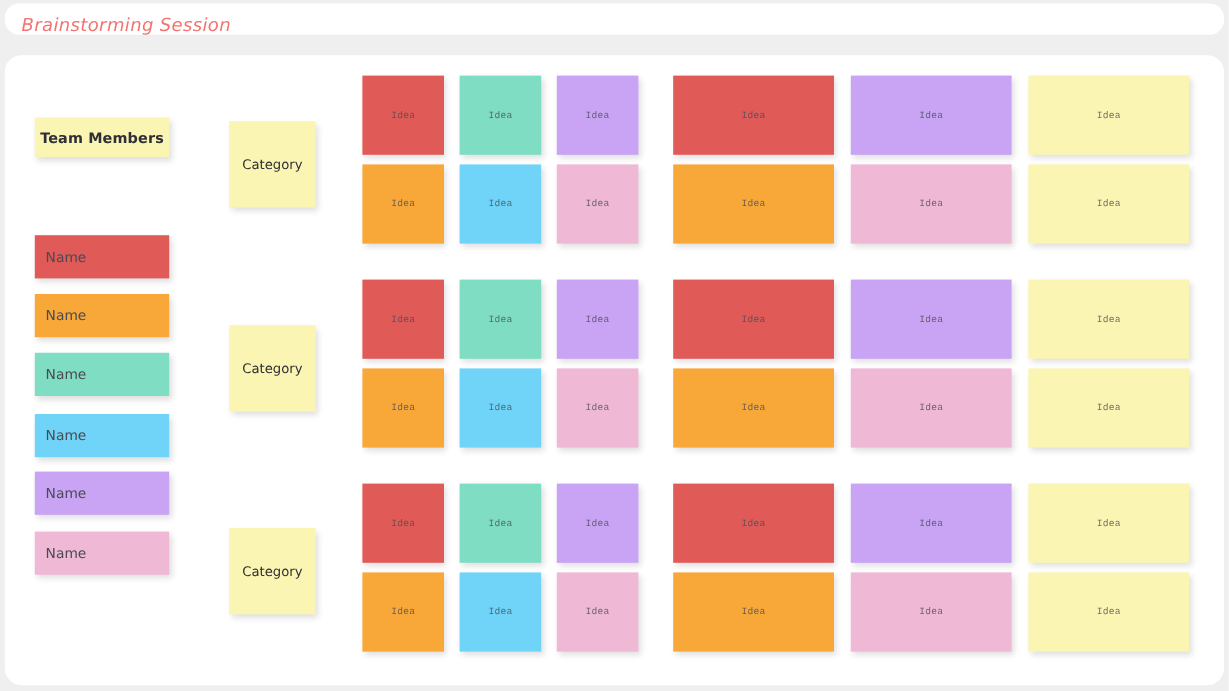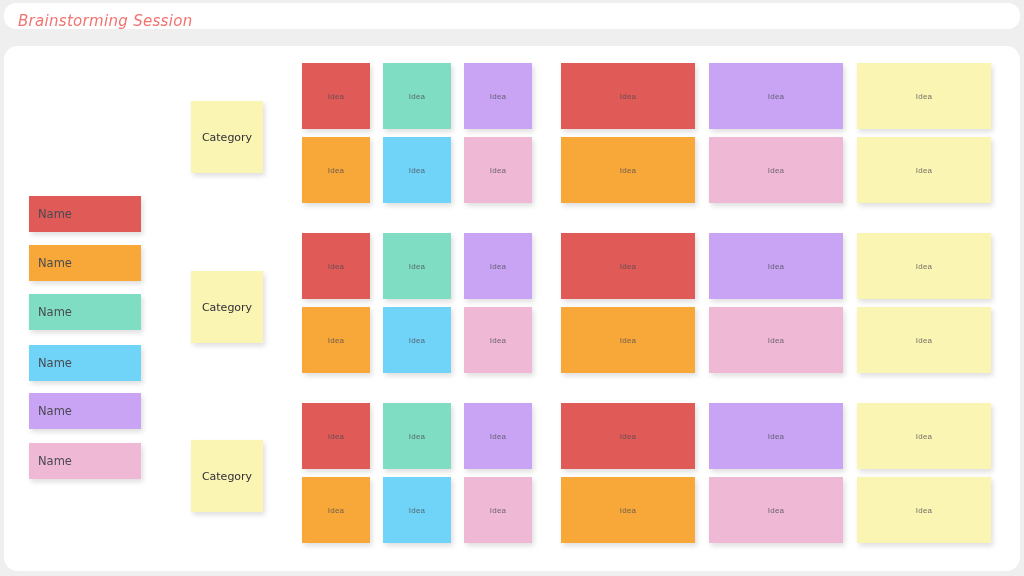--- a/index.html
+++ b/index.html
@@ -92,40 +92,43 @@
   .category-note .lbl {
     font-family:"DejaVu Sans", sans-serif;
     font-size:11px;
     font-weight:normal;
     color:#2f2f36;
   }
 
   
   .idea-card { justify-content:center; }
   .idea-card .lbl {
-    font-family:Liberation Sans, sans-serif;
+    font-family:Liberation Mono, monospace;
     font-size:8px;
     color:#4a4a52;
     opacity:0.78;
     letter-spacing:0.2px;
   }
   .idea-small { width:68px; height:66px; }
   .idea-wide  { width:134px; height:66px; }
 </style>
 </head>
 <body>
 
 <div id="root">
 
   <div class="panel" id="header-bar">
     <div id="board-title">Brainstorming Session</div>
   </div>
 
   <div class="panel" id="board-panel"></div>
 
+  <div class="card center" id="team-members-note">
+    <span class="lbl">Team Members</span>
+  </div>
   <div id="member-list">
       <div class="card name-bar" style="top: 196px; background: rgb(224, 90, 87); left: 29px; width: 112px; height: 36px;">
         <span class="lbl">Name</span>
       </div>
       <div class="card name-bar" style="top: 245px; background: rgb(248, 168, 56); left: 29px; width: 112px; height: 36px;">
         <span class="lbl">Name</span>
       </div>
       <div class="card name-bar" style="top: 294px; background: rgb(127, 221, 196); left: 29px; width: 112px; height: 36px;">
         <span class="lbl">Name</span>
       </div>

